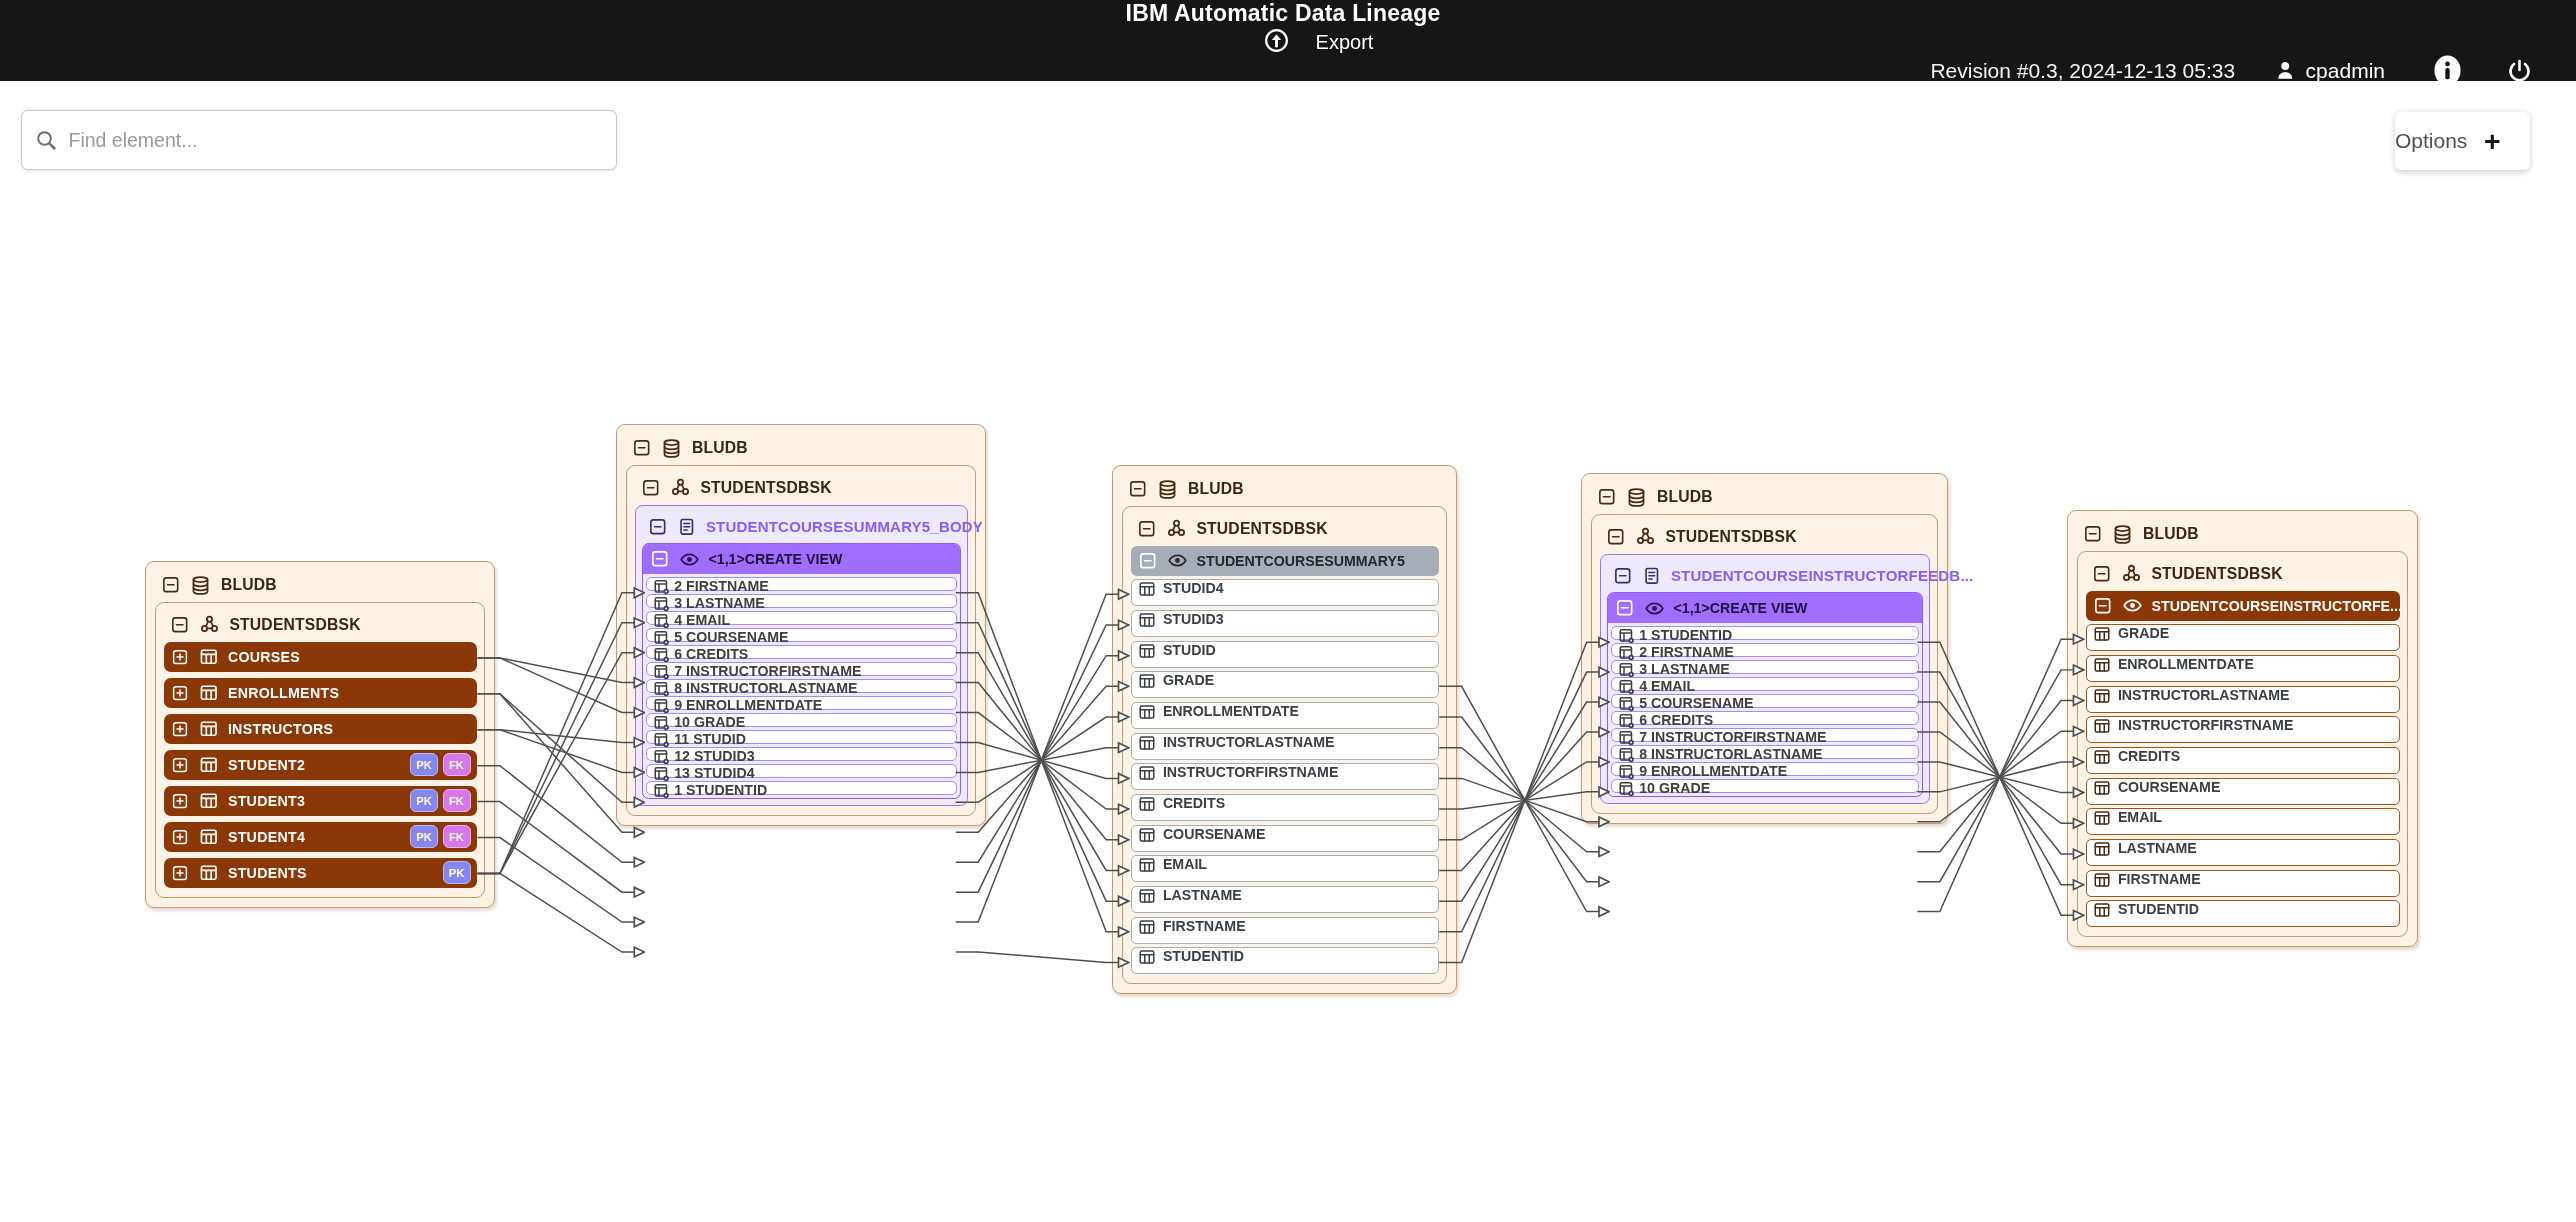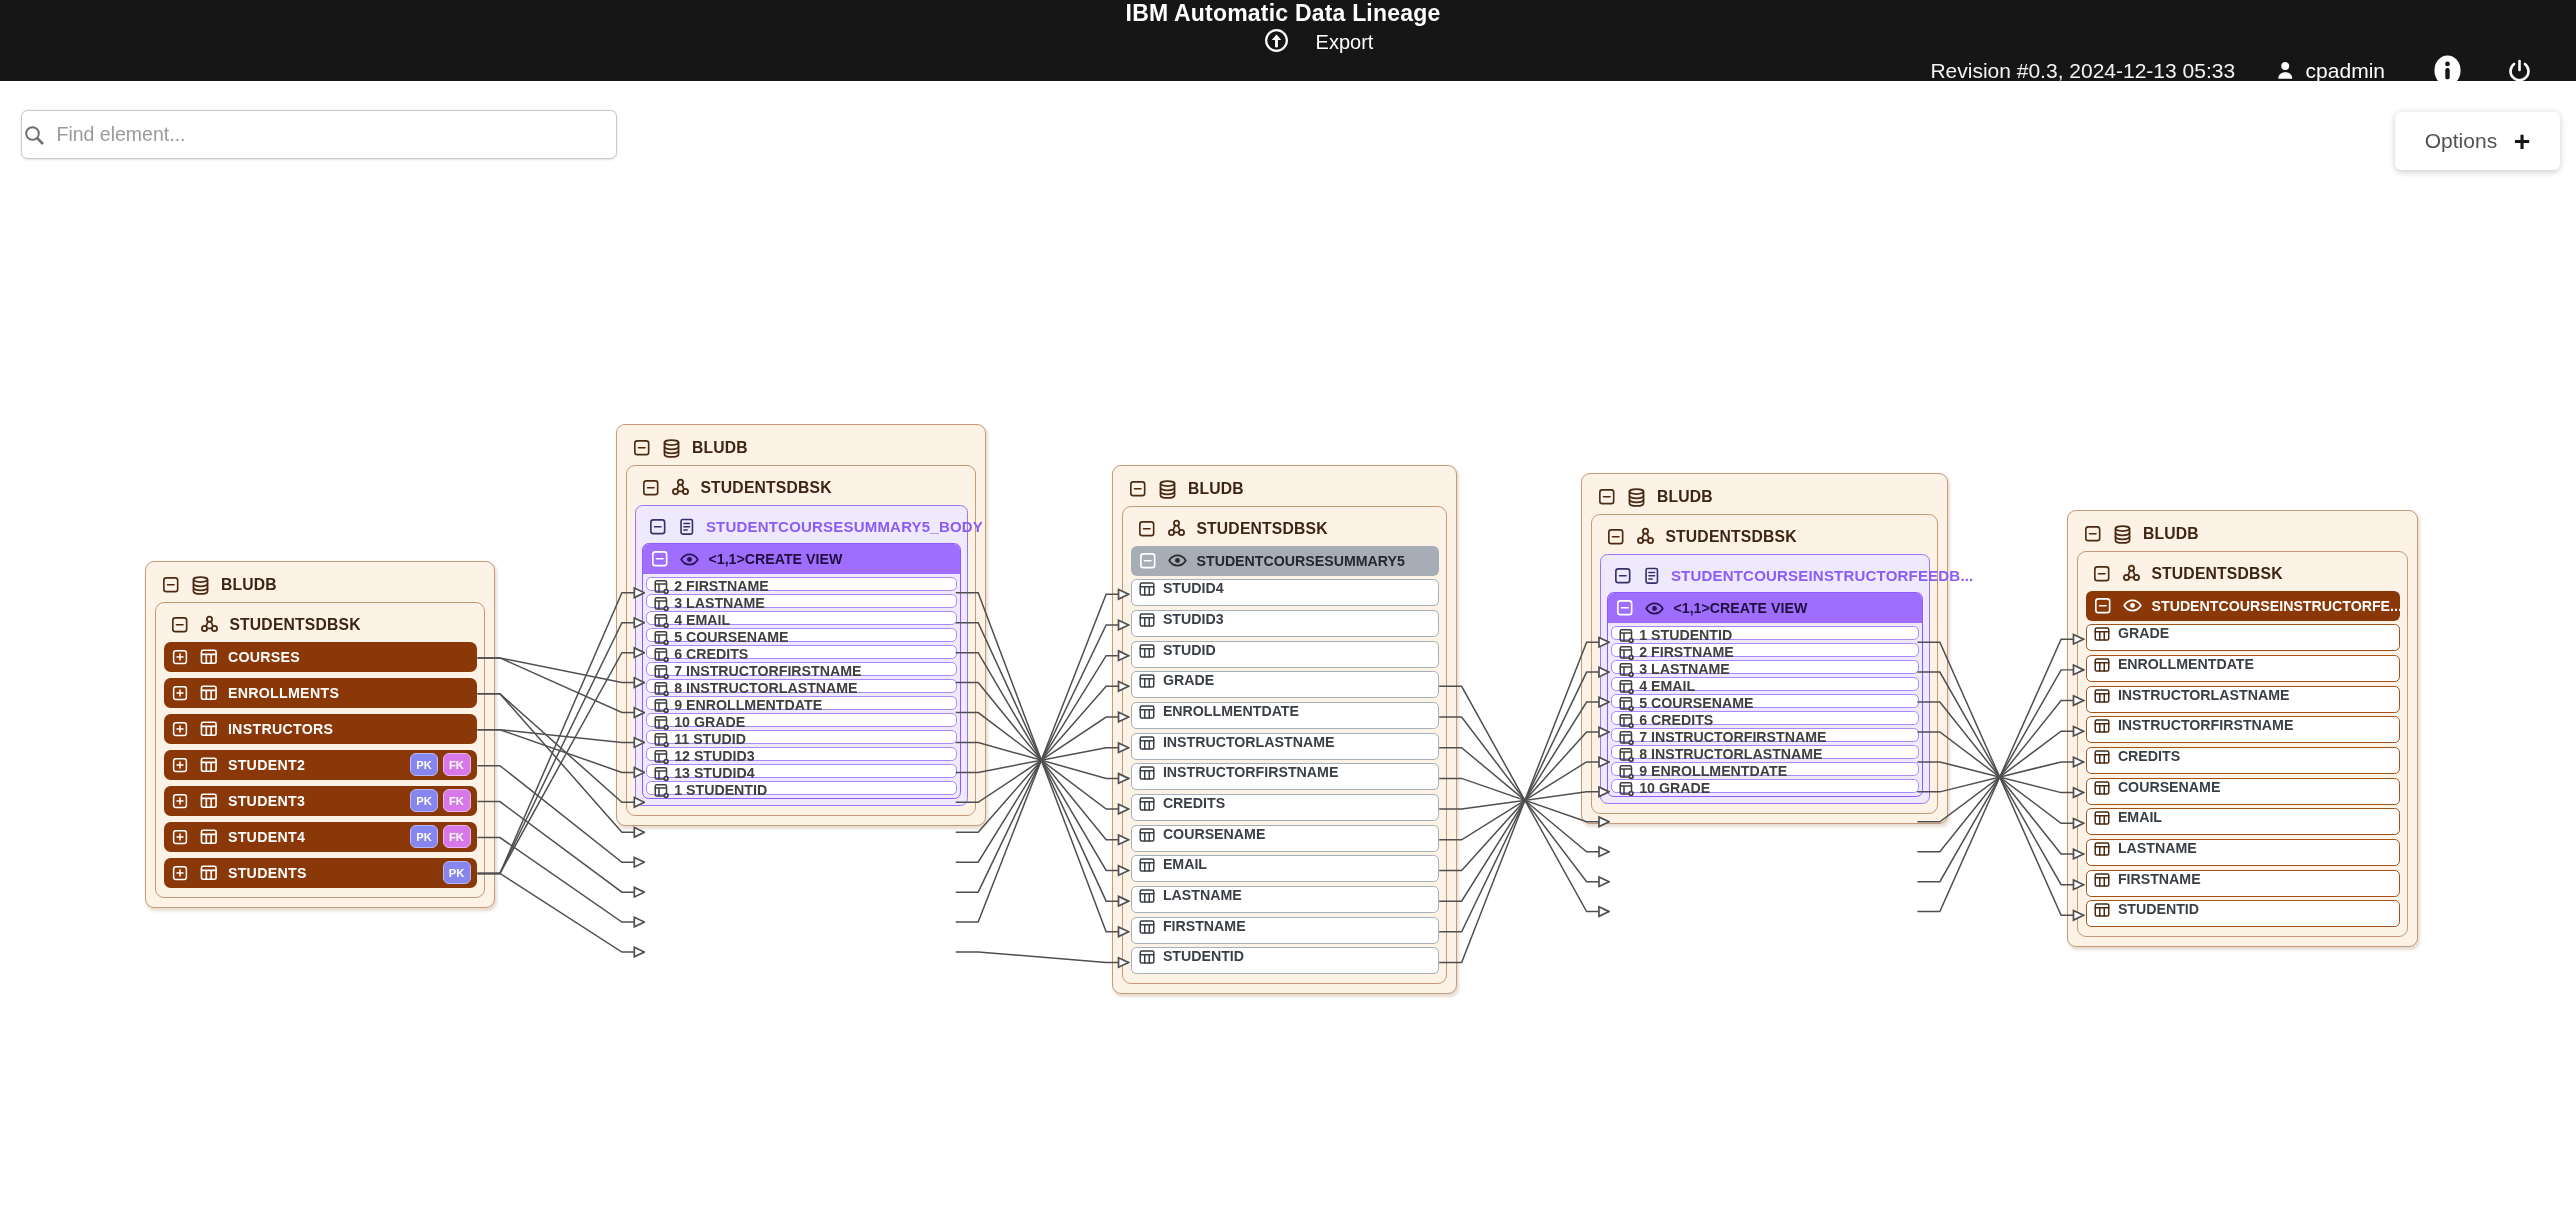--- a/index.html
+++ b/index.html
@@ -19,34 +19,34 @@
   .topbar .title { font-size:23px; font-weight:700; letter-spacing:0.2px; }
   .export-btn { display:flex; align-items:flex-end; gap:26px; margin-left:70px;
     font-size:20px; color:#ffffff; cursor:pointer; }
   .tb-right { margin-left:auto; display:flex; align-items:center; }
   .revision { font-size:21px; color:#f4f4f4; }
   .user-chip { display:flex; align-items:center; gap:9px; margin-left:39px; font-size:21px; }
   .info-btn { margin-left:46px; display:flex; }
   .power-btn { margin-left:42px; display:flex; }
   
   .search-box {
-    position:absolute; left:21px; top:110px; width:596px; height:49px;
+    position:absolute; left:21px; top:110px; width:596px; height:60px;
     background:#ffffff; border:1.5px solid #c9c9c9; border-radius:6.7px;
-    display:flex; align-items:center; padding:0 0; gap:10.5px;
+    display:flex; align-items:center; padding:0 12px; gap:10.5px;
     box-shadow:0 0.7px 2.2px rgba(0,0,0,.12);
   }
   .search-box input {
     border:none; outline:none; flex:1; font-size:19.5px; color:#333;
     font-family:"Liberation Sans","DejaVu Sans",sans-serif; background:transparent;
   }
   .search-box input::placeholder { color:#9a9a9a; }
   .options-box {
-    position:absolute; left:2395px; top:112px; width:165px; height:58px;
+    position:absolute; left:2395px; top:112px; width:135px; height:58px;
     background:#ffffff; border-radius:6px; box-shadow:0 1.5px 6px rgba(0,0,0,.2);
-    display:flex; align-items:center; justify-content:center; gap:16.5px;
+    display:flex; align-items:center; justify-content:flex-start; gap:16.5px;
   }
   .options-label { font-size:21px; color:#525252; }
   .plus-glyph { font-size:28.4px; font-weight:700; color:#161616; line-height:1; }
   
   .grp { position:absolute; }
   .lv0 {
     background:#fdf2e6; border:1.5px solid #c59a78; border-radius:9px;
     padding:6px 9px 9px 9px; box-shadow:1.5px 2.2px 3px rgba(160,120,80,.25);
   }
   .lv1 { background:#fdf2e6; border:1.5px solid #c59a78; border-radius:9px; padding:4.5px 7.5px 9px 7.5px; }

